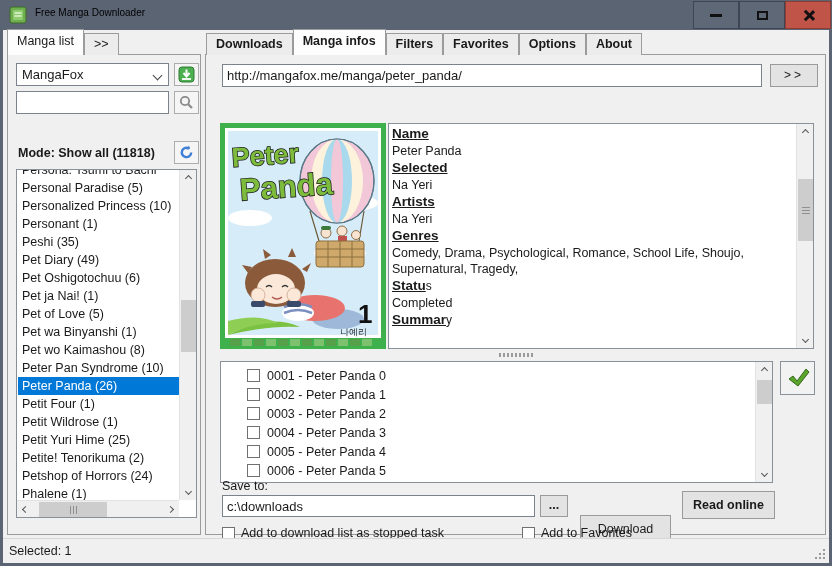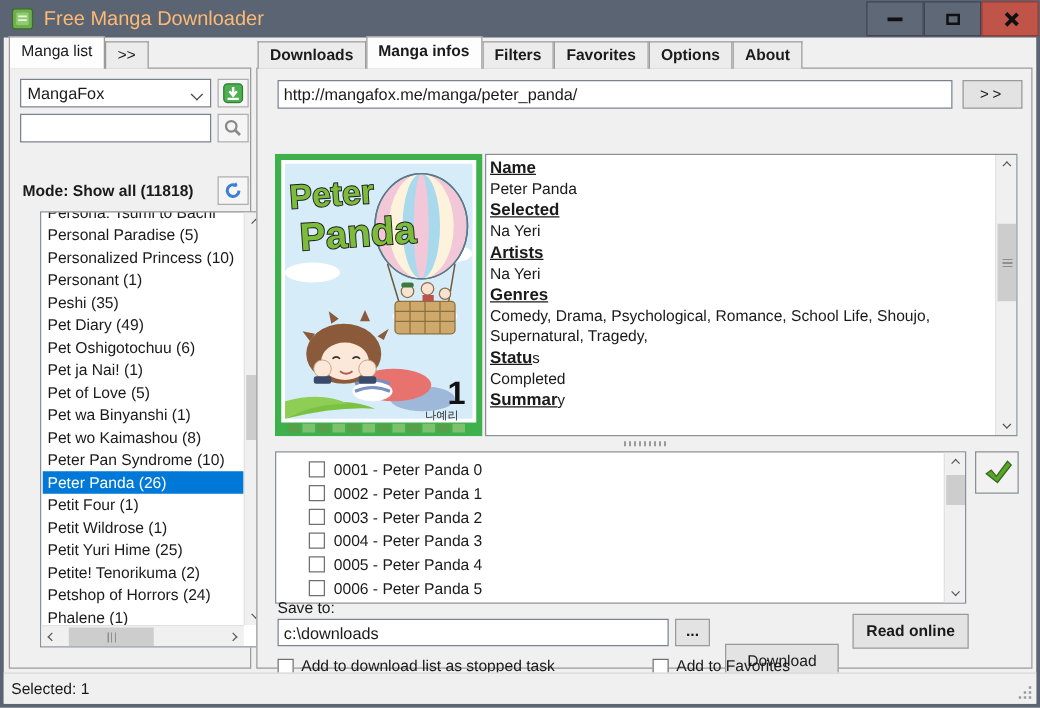--- a/index.html
+++ b/index.html
@@ -5,21 +5,21 @@
   * { margin:0; padding:0; box-sizing:border-box; cursor:default; }
   html,body { background:#888; }
   body { font-family:"Liberation Sans", sans-serif; }
 
   .window { position:relative; width:832px; height:566px; background:#5b6473;
             overflow:hidden; font-size:12.5px; color:#1a1a1a; }
 
   
   .titlebar { position:absolute; left:0; top:0; width:832px; height:30px; background:#5b6473; }
   .app-icon { position:absolute; left:9px; top:6px; width:18px; height:18px; }
-  .title-text { position:absolute; left:35px; top:7px; color:#fdba74; font-size:16px; }
+  .title-text { position:absolute; left:35px; top:7px; color:#000000; font-size:10px; }
   .winbtn { position:absolute; top:1px; width:46px; height:28px; background:#5f6877;
             border:1px solid #3e4654; display:flex; align-items:center; justify-content:center; }
   .winbtn.min { right:93px; } .winbtn.max { right:47px; }
   .winbtn.close { right:1px; background:#c05449; border-color:#8f3b33; }
   .glyph-min { width:12px; height:0; border-top:3px solid #111; }
   .glyph-max { width:11px; height:9px; border:2px solid #111; }
   .glyph-close { position:relative; width:13px; height:13px; }
   .glyph-close::before,.glyph-close::after { content:""; position:absolute; left:6px; top:0;
       width:2.5px; height:13px; background:#111; }
   .glyph-close::before { transform:rotate(45deg);} .glyph-close::after { transform:rotate(-45deg);}
@@ -48,21 +48,21 @@
   .chev.left { transform:rotate(135deg); } .chev.right { transform:rotate(-45deg); }
 
   .icon-btn { position:absolute; width:25px; height:23px; background:#f5f5f5; border:1px solid #adadad;
               display:flex; align-items:center; justify-content:center; }
   .textbox { background:#fff; border:1px solid #7a828e; font-family:"Liberation Sans",sans-serif;
              font-size:13px; padding:0 4px; color:#1a1a1a; }
   .search-box { position:absolute; left:8px; top:36px; width:153px; height:23px; }
   .mode-label { position:absolute; left:10px; top:91px; font-weight:bold; font-size:12.5px; }
   .btn-dl { left:166px; top:8px; } .btn-search { left:166px; top:36px; } .btn-refresh { left:166px; top:86px; }
 
-  .listbox { position:absolute; left:24px; top:114px; width:181px; height:349px; background:#fff;
+  .listbox { position:absolute; left:8px; top:114px; width:181px; height:349px; background:#fff;
              border:1px solid #8a9099; overflow:hidden; }
   .list-items { position:absolute; left:1px; top:-9px; right:17px; bottom:17px; overflow:hidden; }
   .list-item { height:18px; line-height:18px; padding-left:4px; white-space:nowrap; font-size:12.5px; }
   .list-item.selected { background:#0078d7; color:#fff; }
 
   
   .vsb { position:absolute; top:0; right:0; width:17px; background:#f0f0f0; border-left:1px solid #e2e2e2; }
   .hsb { position:absolute; left:0; bottom:0; height:17px; background:#f0f0f0; border-top:1px solid #e2e2e2; }
   .sb-btn { position:absolute; width:17px; height:17px; display:flex; align-items:center; justify-content:center; }
   .sb-btn .chev { width:5px; height:5px; border-color:#555; }

